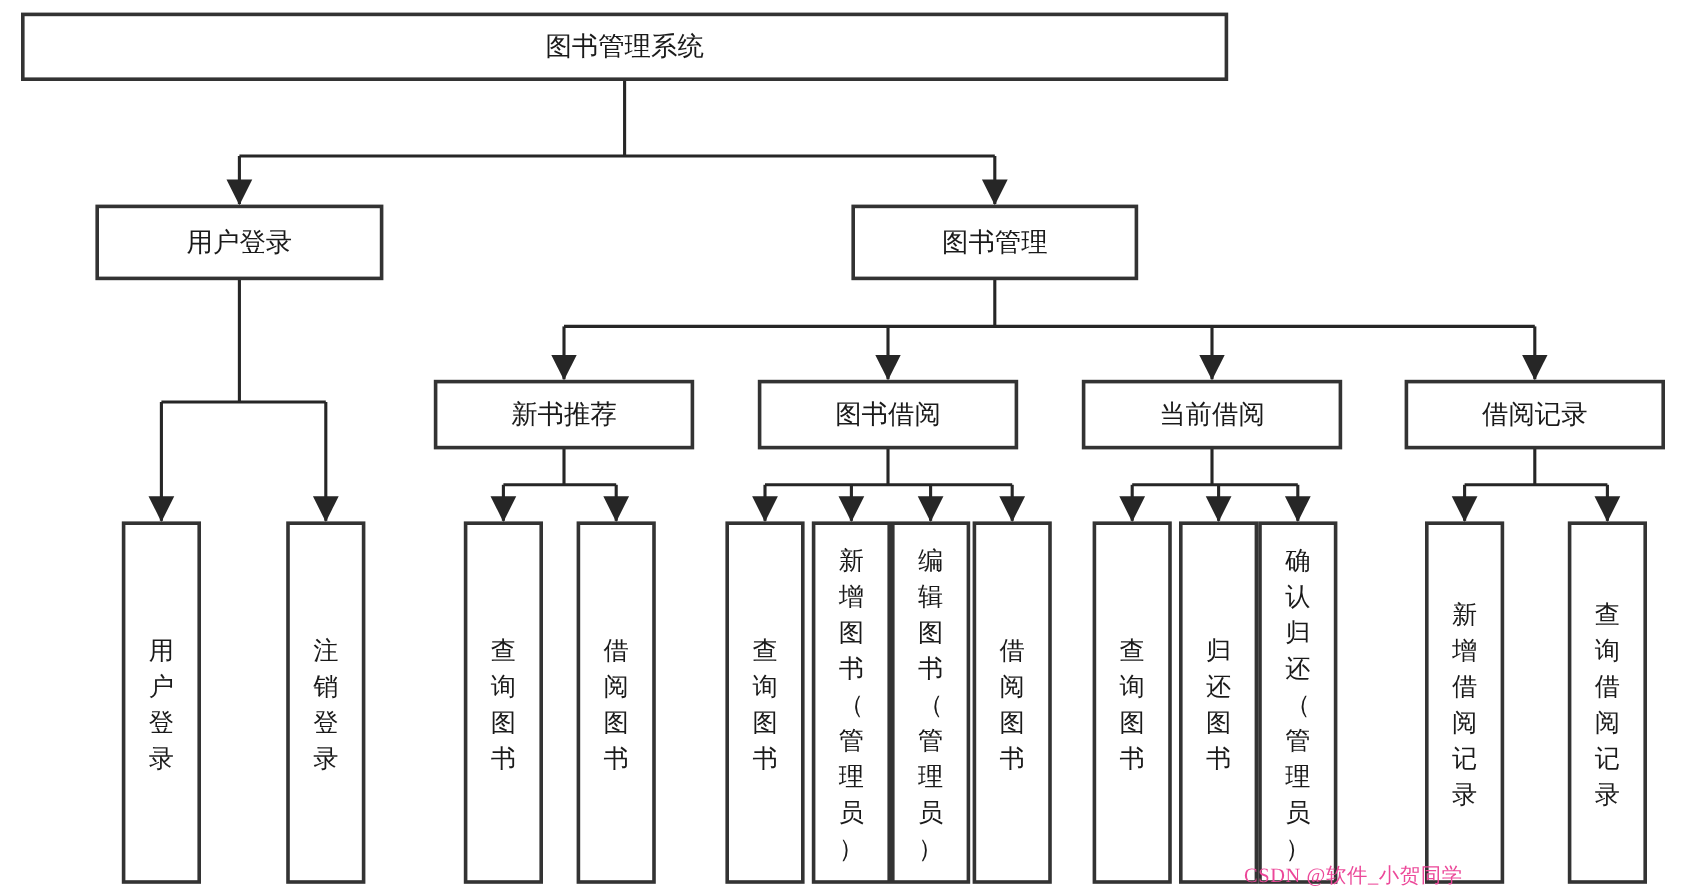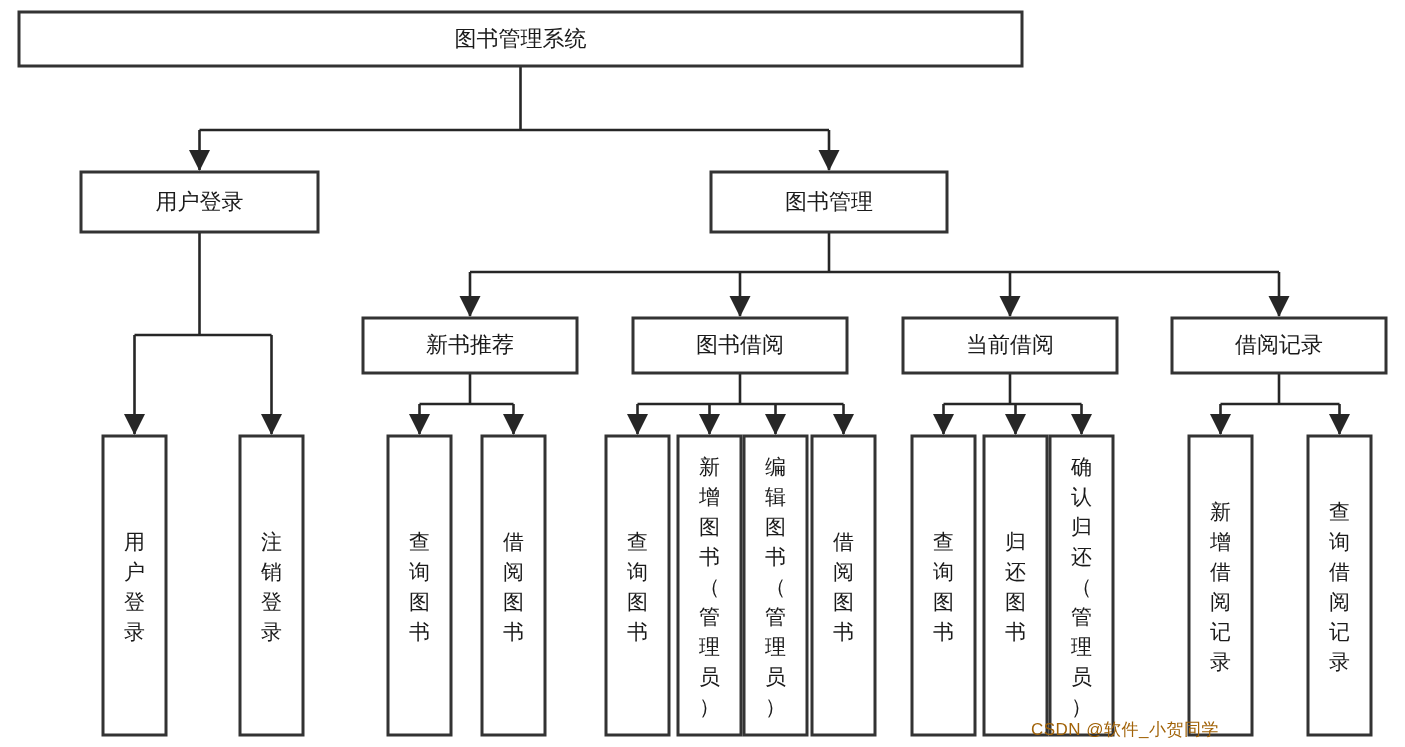--- a/index.html
+++ b/index.html
@@ -50,23 +50,23 @@
     fill: none;
   }
   .arrow-head {
     fill: #262626;
     stroke: none;
   }
   .watermark {
     position: absolute;
     right: 8px;
     bottom: 6px;
-    font-family: Liberation Sans, sans-serif;
+    font-family: Liberation Serif, serif;
     font-size: 17px;
-    color: #a16207;
+    color: #ec4899;
     white-space: nowrap;
     letter-spacing: 0.5px;
     margin-left: 12px;
   }
 </style>
 </head>
 <body>
 
 <div id="diagram-root">
   <svg id="tree-svg" viewBox="0 0 1405 747">

